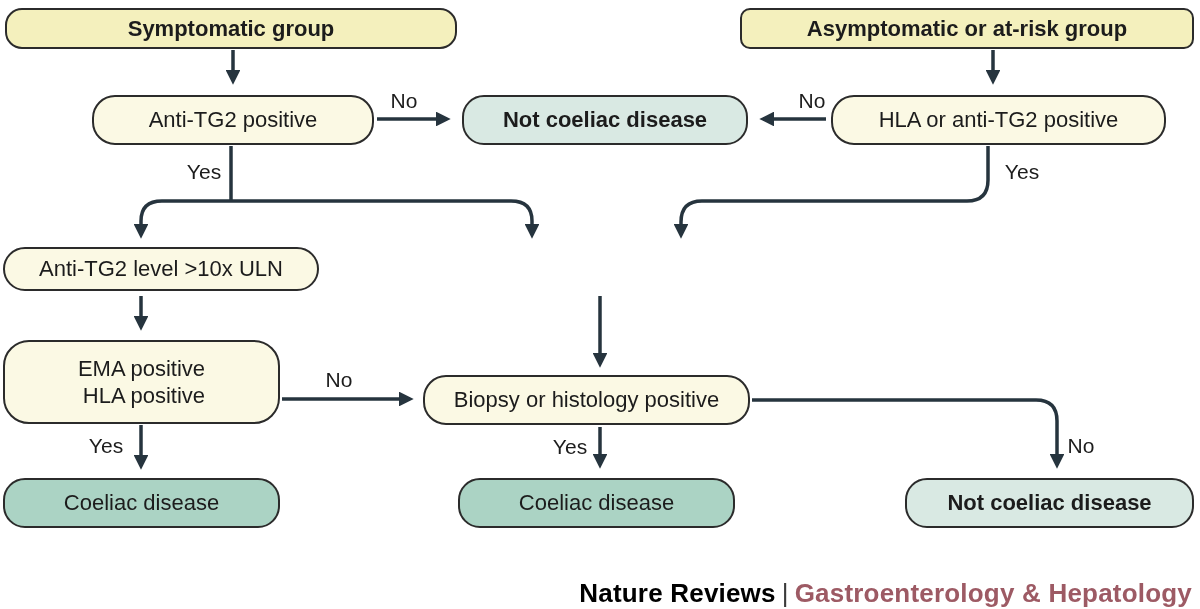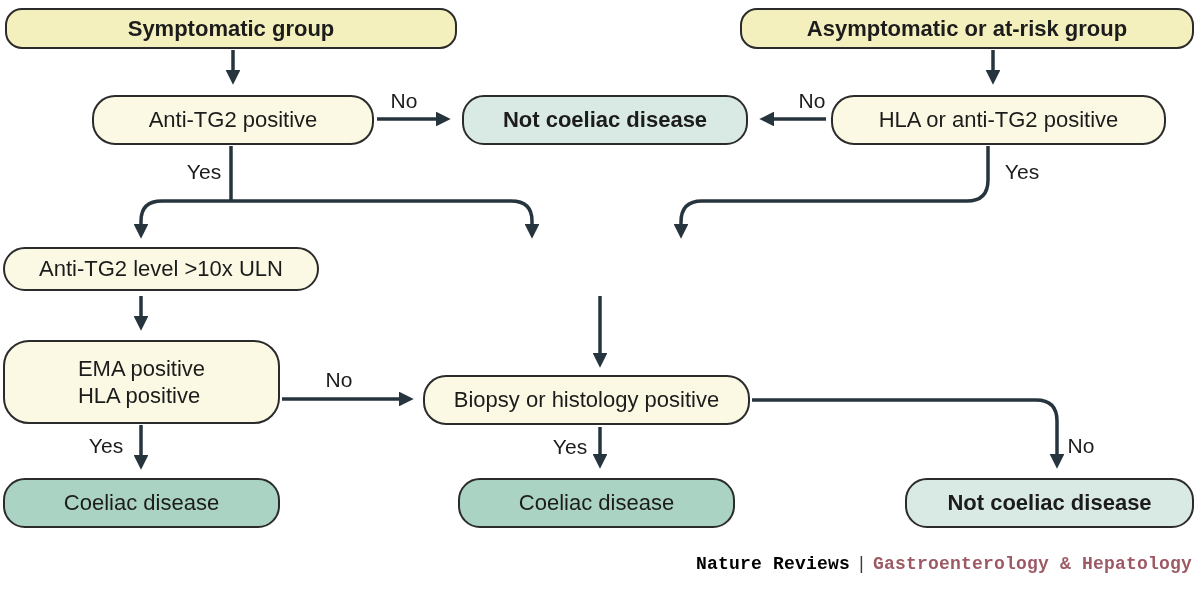--- a/index.html
+++ b/index.html
@@ -5,44 +5,43 @@
   * { margin: 0; padding: 0; box-sizing: border-box; }
   html, body { width: 1200px; height: 609px; background: #ffffff; overflow: hidden; }
   body { font-family: "Liberation Sans", sans-serif; color: var(--text, #1c1c1c); }
   .stage { position: relative; width: 1200px; height: 609px; background: #fff; }
 
   svg.wires { position: absolute; left: 0; top: 0; width: 1200px; height: 609px; }
 
   .node {
     position: absolute;
     display: flex; align-items: center; justify-content: center;
-    text-align: left;
+    text-align: right;
     font-size: 22px; line-height: 1.25;
     border: 2px solid var(--border, #2b2b2b);
     white-space: pre-line;
   }
   .yellow   { background: var(--yellow, #f4f0bd); border-radius: 19px; font-weight: bold; }
   .cream    { background: var(--cream, #fbf9e4); border-radius: 23px; }
   .teal     { background: var(--teal, #abd3c4); border-radius: 22px; font-weight: normal; }
   .tealpale { background: var(--teal_pale, #d9e9e3); border-radius: 22px; font-weight: bold; }
 
   .edge-label {
     position: absolute;
     transform: translate(-50%, -50%);
     font-size: 21px;
     color: var(--text, #1c1c1c);
     background: transparent;
   }
 
   .footer {
     position: absolute;
-    top: 554px; right: 8px;
-    font-size: 18px; font-weight: bold;
+    top: 578px; right: 8px;
+    font-size: 26px; font-weight: bold;
     letter-spacing: 0.2px;
-    font-family: Liberation Mono, monospace;
   }
   .footer .brand { color: #000000; }
   .footer .divider { color: #3a3a3a; font-weight: normal; padding: 0 6px; }
   .footer .journal { color: var(--journal, #9d5a64); }
 </style>
 </head>
 <body>
 
 <div class="stage">
 
@@ -65,21 +64,21 @@
       <path d="M600,296 V364" marker-end="url(#ah)"></path>
       <path d="M282,399 H410" marker-end="url(#ah)"></path>
       <path d="M141,425 V466" marker-end="url(#ah)"></path>
       <path d="M600,427 V465" marker-end="url(#ah)"></path>
       <path d="M752,400 H1036 Q1057,400 1057,421 V465" marker-end="url(#ah)"></path>
     </g>
   </svg>
 
   <div class="node yellow" style="left:5px; top:8px; width:452px; height:41px; border-radius:17px;">Symptomatic group</div>
 
-  <div class="node yellow" style="left:740px; top:8px; width:454px; height:41px; border-radius:17px;">Asymptomatic or at-risk group</div>
+  <div class="node yellow" style="left:740px; top:8px; width:454px; height:41px; border-radius:10px;">Asymptomatic or at-risk group</div>
 
   <div class="node cream" style="left:92px; top:95px; width:282px; height:50px;">Anti-TG2 positive</div>
 
   <div class="node tealpale" style="left:462px; top:95px; width:286px; height:50px;">Not coeliac disease</div>
 
   <div class="node cream" style="left:831px; top:95px; width:335px; height:50px;">HLA or anti-TG2 positive</div>
 
   <div class="node cream" style="left:3px; top:247px; width:316px; height:44px;">Anti-TG2 level &gt;10x ULN</div>
 
 

